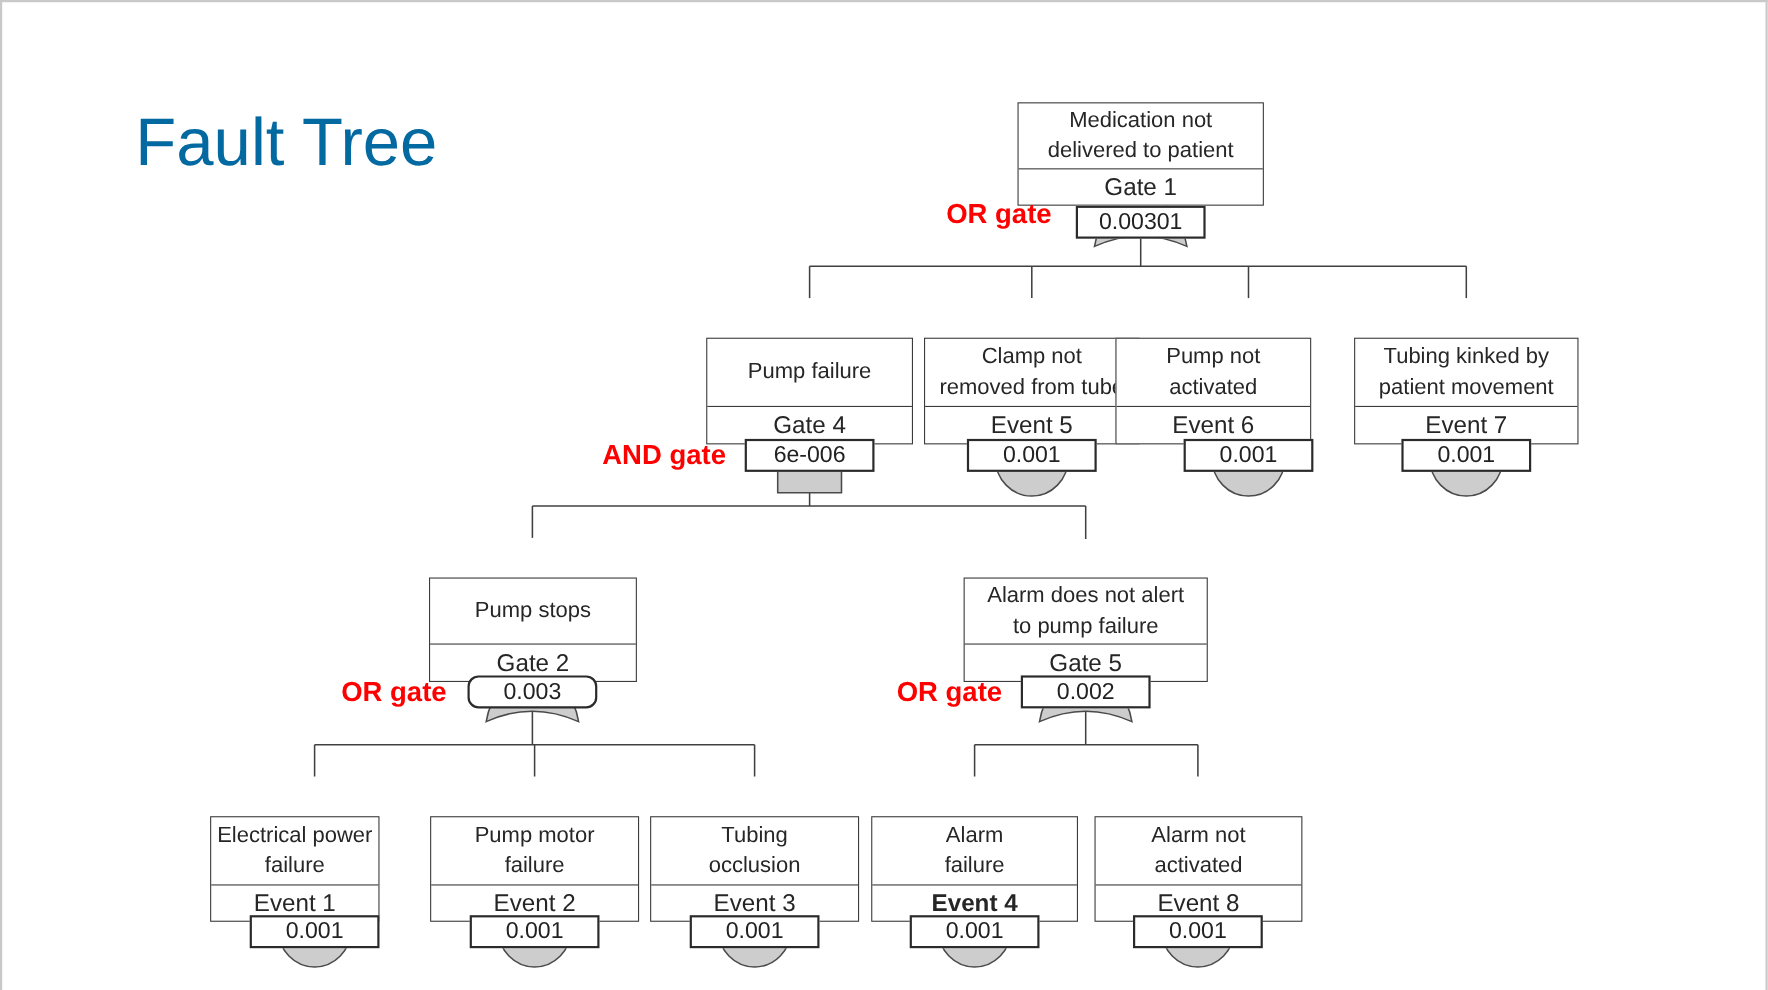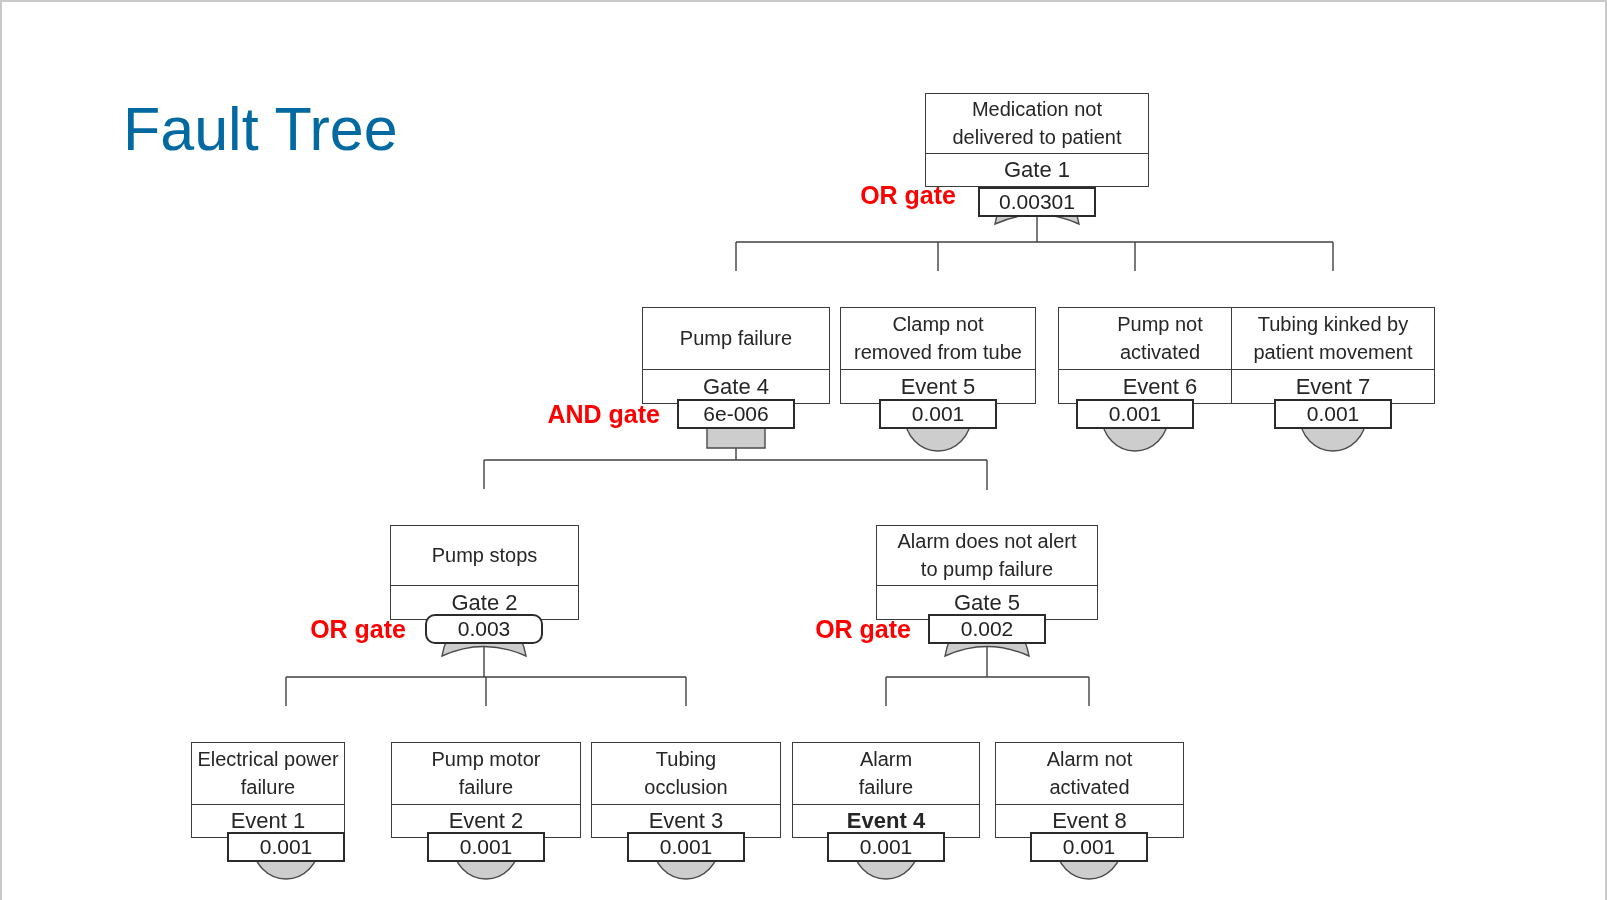--- a/index.html
+++ b/index.html
@@ -88,21 +88,21 @@
 
   <div class="node" style="left:640px;top:269px;width:188px;">
     <div class="node-label">Pump failure</div>
     <div class="node-name">Gate 4</div>
   </div>
   <div class="node" style="left:838px;top:269px;width:196px;">
     <div class="node-label">Clamp not
 removed from tube</div>
     <div class="node-name">Event 5</div>
   </div>
-  <div class="node" style="left:1056px;top:269px;width:204px;">
+  <div class="node" style="left:1012px;top:269px;width:178px;">
     <div class="node-label">Pump not
 activated</div>
     <div class="node-name">Event 6</div>
   </div>
   <div class="node" style="left:1229px;top:269px;width:204px;">
     <div class="node-label">Tubing kinked by
 patient movement</div>
     <div class="node-name">Event 7</div>
   </div>
 

